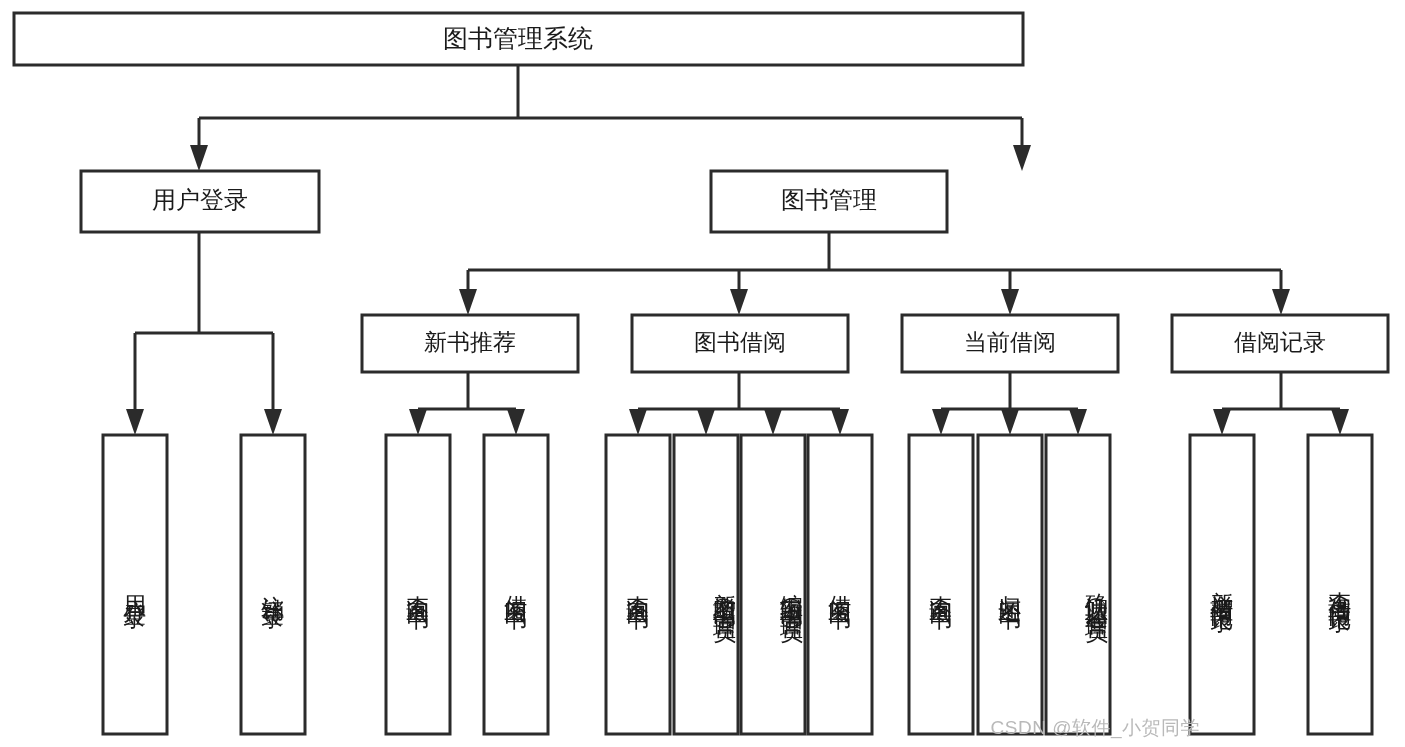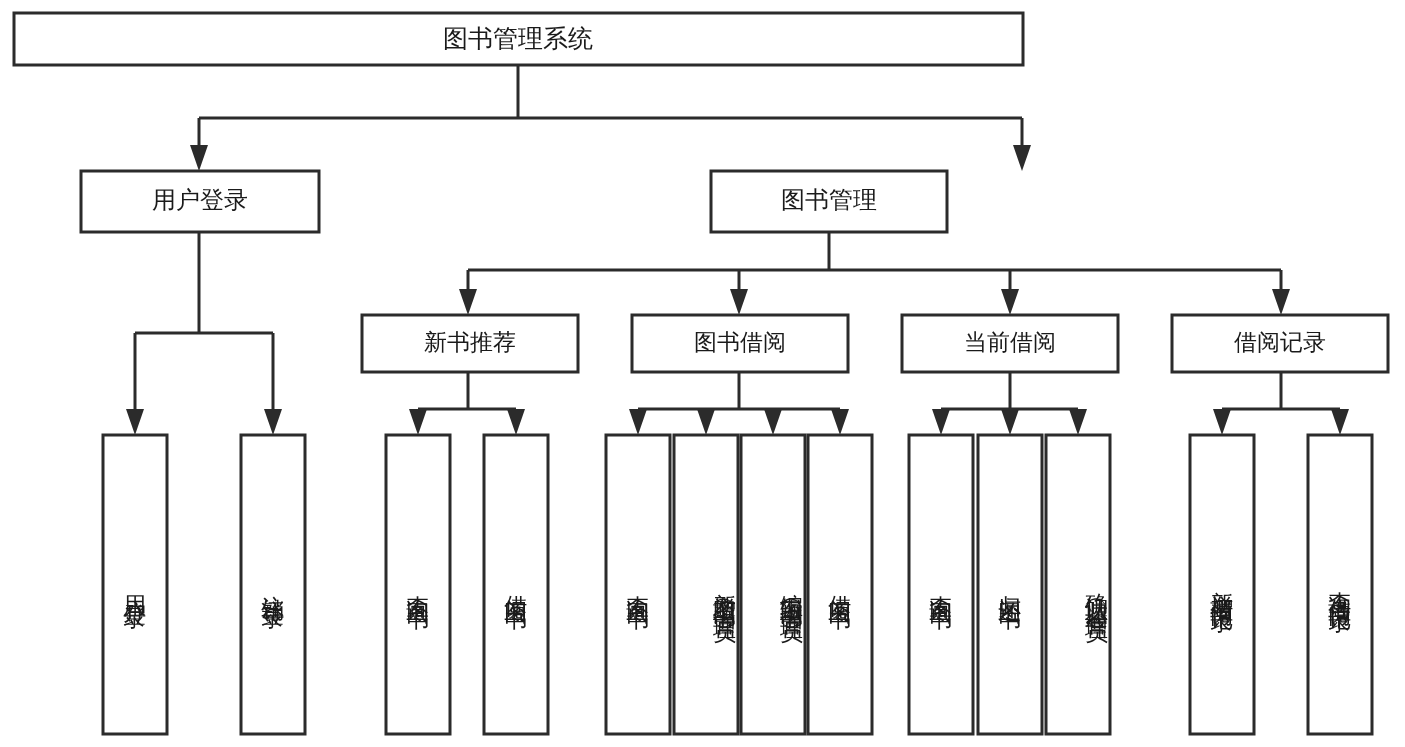--- a/index.html
+++ b/index.html
@@ -245,14 +245,15 @@
   <div class="leaf-label" style="left:606px; top:435px; width:64px; height:299px;">查询图书</div>
   <div class="leaf-label" style="left:674px; top:435px; width:64px; height:299px; align-items:flex-start; padding-top:8px;">新增图书（管理员）</div>
   <div class="leaf-label" style="left:741px; top:435px; width:64px; height:299px; align-items:flex-start; padding-top:8px;">编辑图书（管理员）</div>
   <div class="leaf-label" style="left:808px; top:435px; width:64px; height:299px;">借阅图书</div>
   <div class="leaf-label" style="left:909px; top:435px; width:64px; height:299px;">查询图书</div>
   <div class="leaf-label" style="left:978px; top:435px; width:64px; height:299px;">归还图书</div>
   <div class="leaf-label" style="left:1046px; top:435px; width:64px; height:299px; align-items:flex-start; padding-top:8px;">确认归还（管理员）</div>
   <div class="leaf-label" style="left:1190px; top:435px; width:64px; height:299px;">新增借阅记录</div>
   <div class="leaf-label" style="left:1308px; top:435px; width:64px; height:299px;">查询借阅记录</div>
 
+  <div class="watermark">CSDN @软件_小贺同学</div>
 
 </div>
 
 </body></html>

